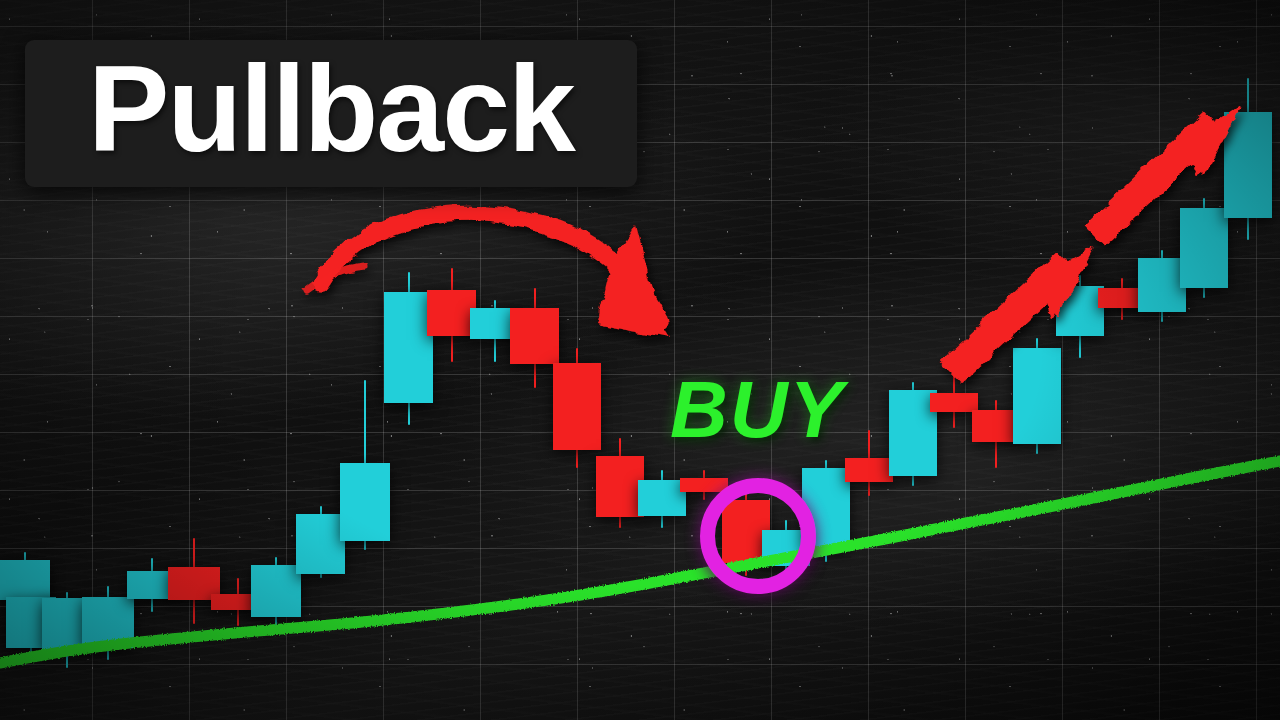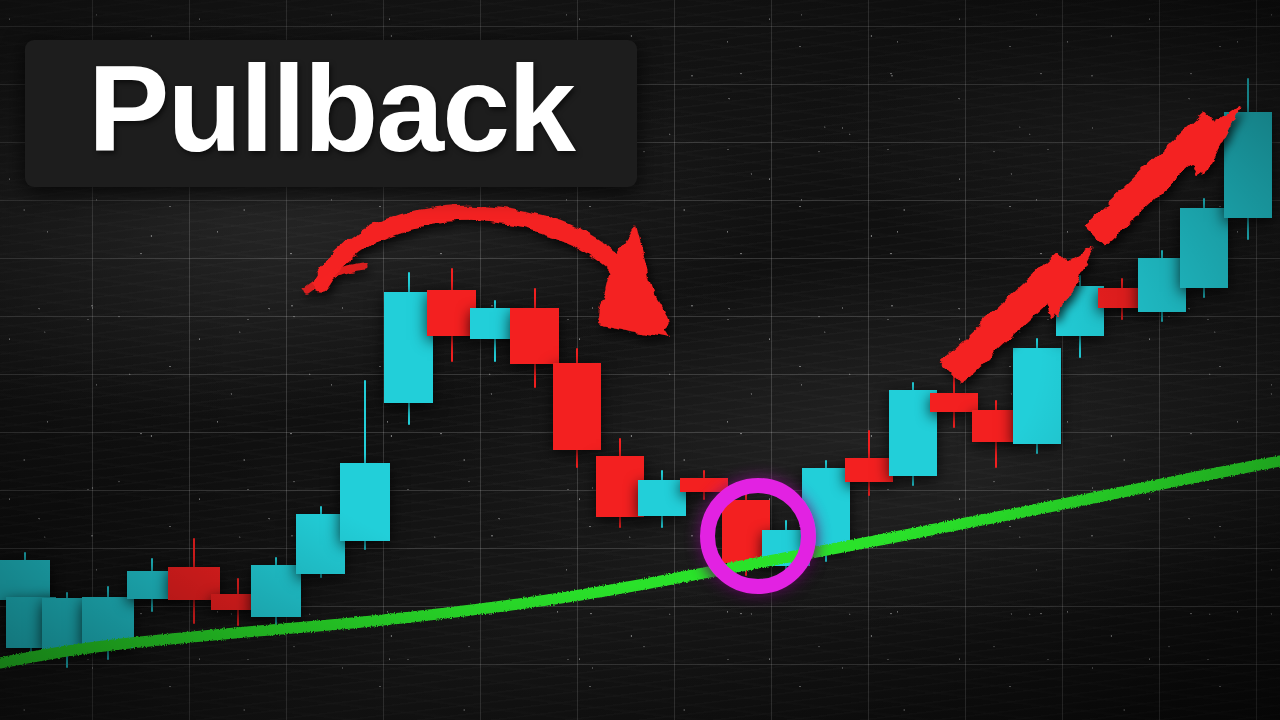--- a/index.html
+++ b/index.html
@@ -352,19 +352,20 @@
       <g filter="url(#brush)">
         <path d="M1094,236 L1214,122" fill="none" stroke="#F42222" stroke-width="30" stroke-linecap="butt"></path>
         <path d="M1176,160 L1240,107 L1204,176 L1192,149 Z" fill="#F42222"></path>
         <path d="M1239,106 L1198,178 L1184,142 Z" fill="#F42222"></path>
       </g>
     </g>
   </svg>
 
   <div id="buy-circle"></div>
 
+  <div id="buy-label">BUY</div>
 
   <div id="title-left" class="title-box">
     <span class="t">Pullback</span>
   </div>
 
 
 </div>
 
 </body></html>

